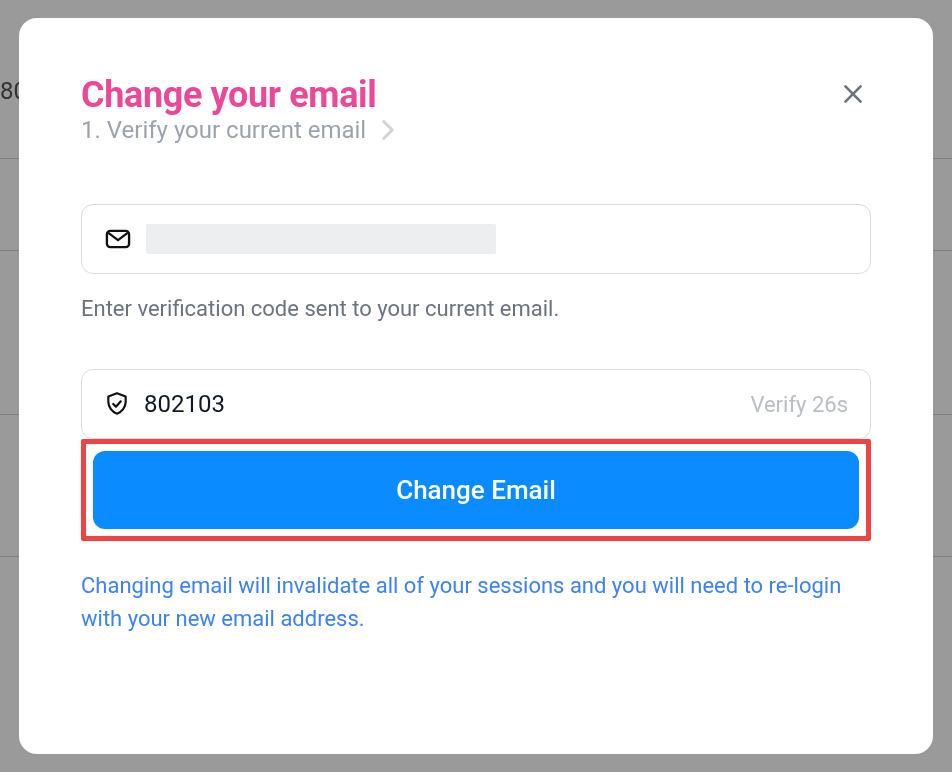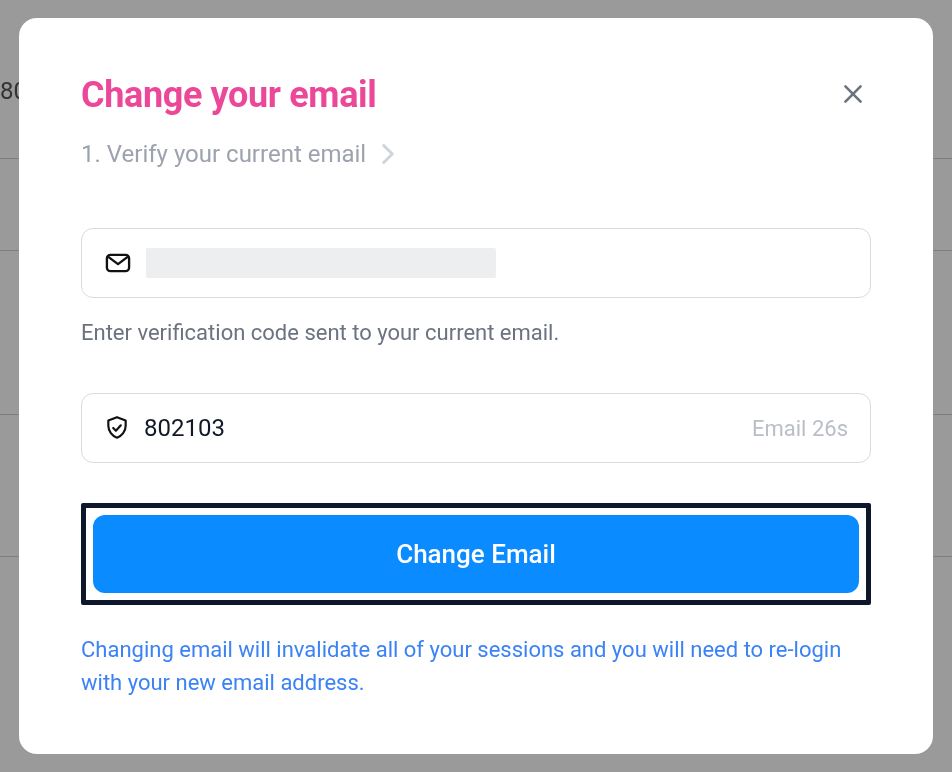--- a/index.html
+++ b/index.html
@@ -66,21 +66,20 @@
       border: none;
     }
     .close-btn svg {
       width: 26px;
       height: 26px;
     }
     .steps {
       display: flex;
       align-items: center;
       gap: 16px;
-      margin-top: 24px;
       font-size: 24px;
     }
     .step-inactive {
       color: #9ca3af;
     }
     .step-sep {
       color: #cfd3da;
       display: flex;
       align-items: center;
     }
@@ -142,22 +141,21 @@
       background: transparent;
     }
     .resend {
       color: #b9bec7;
       font-size: 22px;
       background: none;
       border: none;
       font-family: inherit;
     }
     .highlight-box {
-      margin-top: 40px;
-      border: 5px solid #0f172a;
+      border: 5px solid #ef4444;
       padding: 7px;
       border-radius: 2px;
     }
     .primary-btn {
       width: 100%;
       height: 78px;
       background: #0a8bff;
       color: #fff;
       border: none;
       border-radius: 12px;
@@ -222,21 +220,21 @@
 
   <div class="code-wrap">
     <div class="input-wrap">
       <span class="input-icon shield-icon">
         <svg viewBox="0 0 24 24" fill="none" stroke="currentColor" stroke-width="2" stroke-linecap="round" stroke-linejoin="round">
           <path d="M12 2l8 3v5c0 5-3.5 9.5-8 11-4.5-1.5-8-6-8-11V5l8-3z"></path>
           <polyline points="8.5,12 11,14.5 15.5,9.5"></polyline>
         </svg>
       </span>
       <input class="code-input" type="text" value="802103" style="">
-      <button class="resend">Email 26s</button>
+      <button class="resend">Verify 26s</button>
     </div>
   </div>
 
   <div class="highlight-box">
     <button class="primary-btn">Change Email</button>
   </div>
 
   <div class="warning-text">Changing email will invalidate all of your sessions and you will need to re-login with your new email address.</div>
 
 </div>

